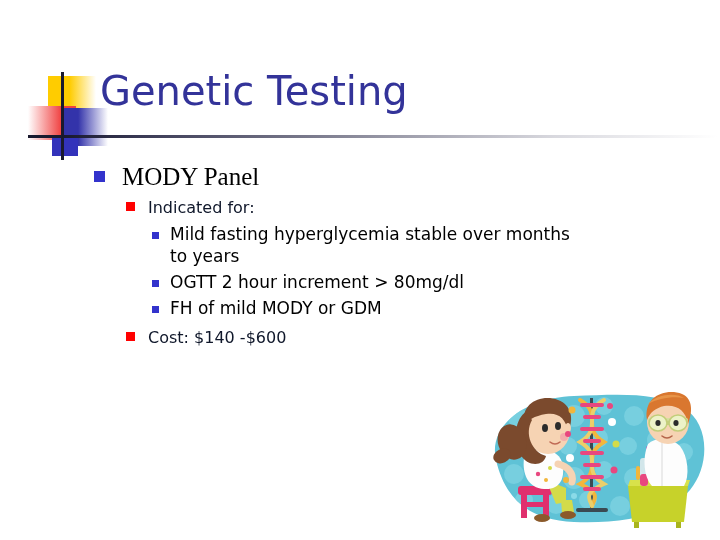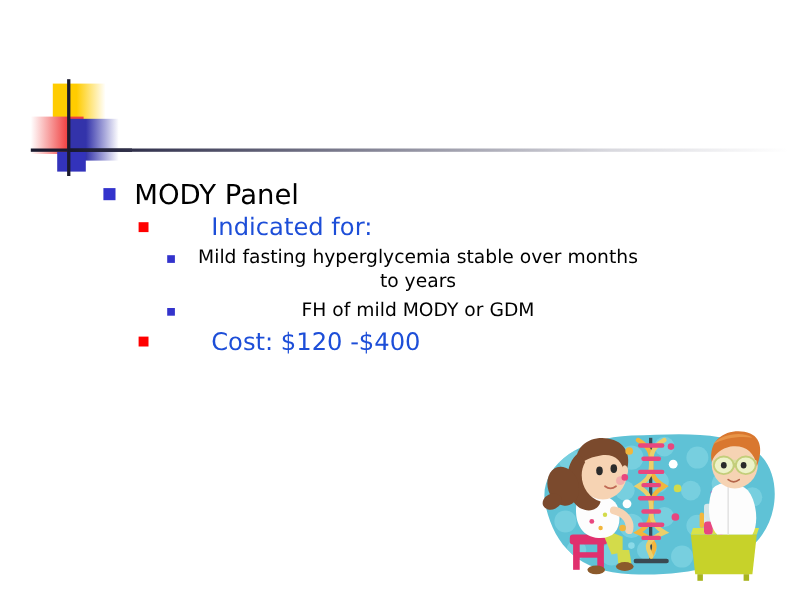--- a/index.html
+++ b/index.html
@@ -151,43 +151,43 @@
     left: 2px;
     top: 11px;
     width: 11px;
     height: 11px;
     background: #3333CC;
   }
   .l1 > li.bullet > .bullet-text {
     font-size: 25px;
     line-height: 33px;
     color: #000000;
+    font-family: Liberation Serif, serif;
   }
 
   
   .l2 {
     margin-left: 30px;
     margin-top: 2px;
   }
   .l2 > li.bullet {
     padding-left: 26px;
     margin-bottom: 1px;
   }
   .l2 > li.bullet > .bullet-marker {
     left: 4px;
     top: 9px;
     width: 9px;
     height: 9px;
     background: #FF0000;
   }
   .l2 > li.bullet > .bullet-text {
-    font-size: 22px;
+    font-size: 16px;
     line-height: 30px;
-    color: #1d4ed8;
-    margin-left: 44px;
+    color: #0f172a;
   }
 
   
   .l3 {
     margin-left: 28px;
     margin-top: 4px;
     margin-bottom: 4px;
   }
   .l3 > li.bullet {
     padding-left: 22px;
@@ -198,21 +198,20 @@
     left: 4px;
     top: 9px;
     width: 7px;
     height: 7px;
     background: #3333CC;
   }
   .l3 > li.bullet > .bullet-text {
     font-size: 17px;
     line-height: 22px;
     color: #000000;
-    text-align: center;
   }
 
   
   #clipart {
     position: absolute;
     left: 462px;
     top: 382px;
     width: 258px;
     height: 158px;
   }
@@ -229,20 +228,21 @@
 
     <div id="deco-logo">
       <span class="deco-sq deco-yellow"></span>
       <span class="deco-sq deco-red"></span>
       <span class="deco-sq deco-blue"></span>
       <span class="deco-sq deco-blue-small"></span>
       <span class="deco-vbar"></span>
       <span class="deco-hbar"></span>
     </div>
 
+    <div id="page-title">Genetic Testing</div>
 
     <div id="title-rule"></div>
   </div>
 
   <div id="body-area">
 
     <ul class="lvl l1">
       <li class="bullet">
         <span class="bullet-marker"></span>
         <span class="bullet-text">MODY Panel</span>
@@ -253,28 +253,32 @@
             <span class="bullet-marker"></span>
             <span class="bullet-text">Indicated for:</span>
 
             <ul class="lvl l3">
               <li class="bullet">
                 <span class="bullet-marker"></span>
                 <span class="bullet-text">Mild fasting hyperglycemia stable over months to years</span>
               </li>
               <li class="bullet">
                 <span class="bullet-marker"></span>
+                <span class="bullet-text">OGTT 2 hour increment &gt; 80mg/dl</span>
+              </li>
+              <li class="bullet">
+                <span class="bullet-marker"></span>
                 <span class="bullet-text">FH of mild MODY or GDM</span>
               </li>
             </ul>
           </li>
 
           <li class="bullet">
             <span class="bullet-marker"></span>
-            <span class="bullet-text">Cost: $120 -$400</span>
+            <span class="bullet-text">Cost: $140 -$600</span>
           </li>
 
         </ul>
       </li>
     </ul>
   </div>
 
   <div id="clipart">
     <svg width="258" height="158" viewBox="0 0 258 158" xmlns="http://www.w3.org/2000/svg">
       <defs>

